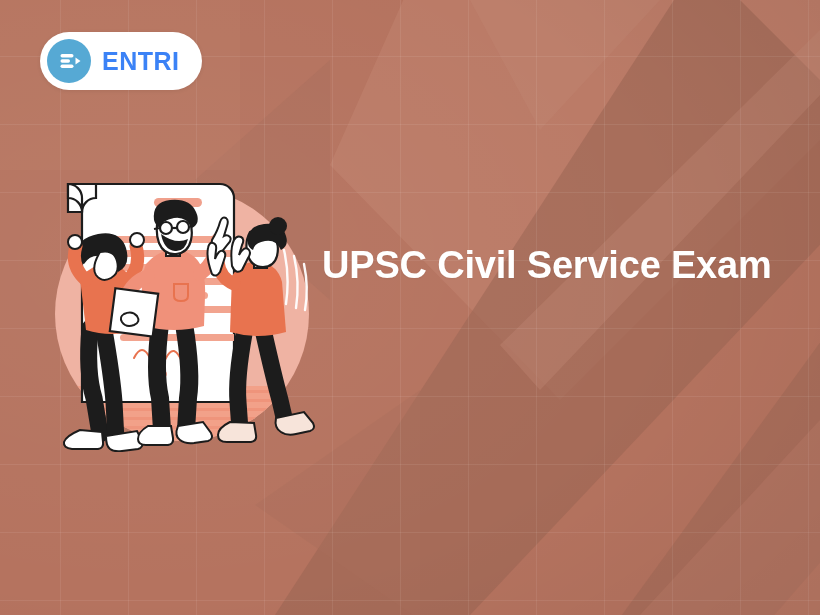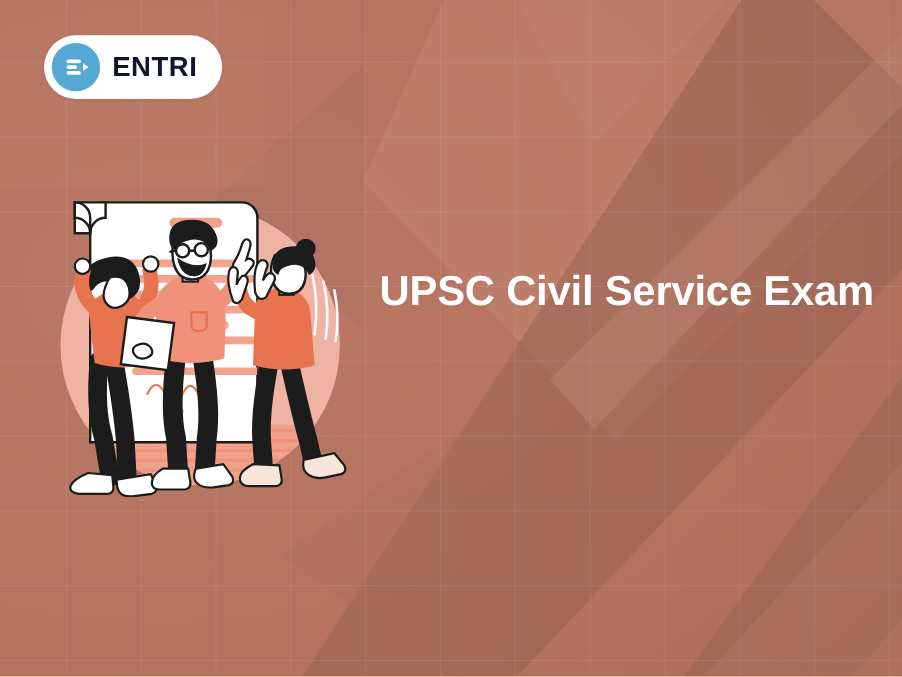--- a/index.html
+++ b/index.html
@@ -67,28 +67,28 @@
     display: flex;
     align-items: center;
     justify-content: center;
     flex: none;
   }
   .logo-wordmark {
     font-family: "Liberation Sans", sans-serif;
     font-size: 25px;
     font-weight: 700;
     letter-spacing: 0.5px;
-    color: #0f172a;
+    color: #3b82f6;
     line-height: 1;
   }
 
   
   .headline {
     position: absolute;
-    left: 345px;
+    left: 322px;
     top: 208px;
     width: 470px;
     color: #ffffff;
     font-family: "Liberation Sans", sans-serif;
     font-weight: 700;
     font-size: 38px;
     line-height: 64px;
     letter-spacing: -0.2px;
     text-shadow: 0 1px 2px rgba(0,0,0,0.06);
   }

